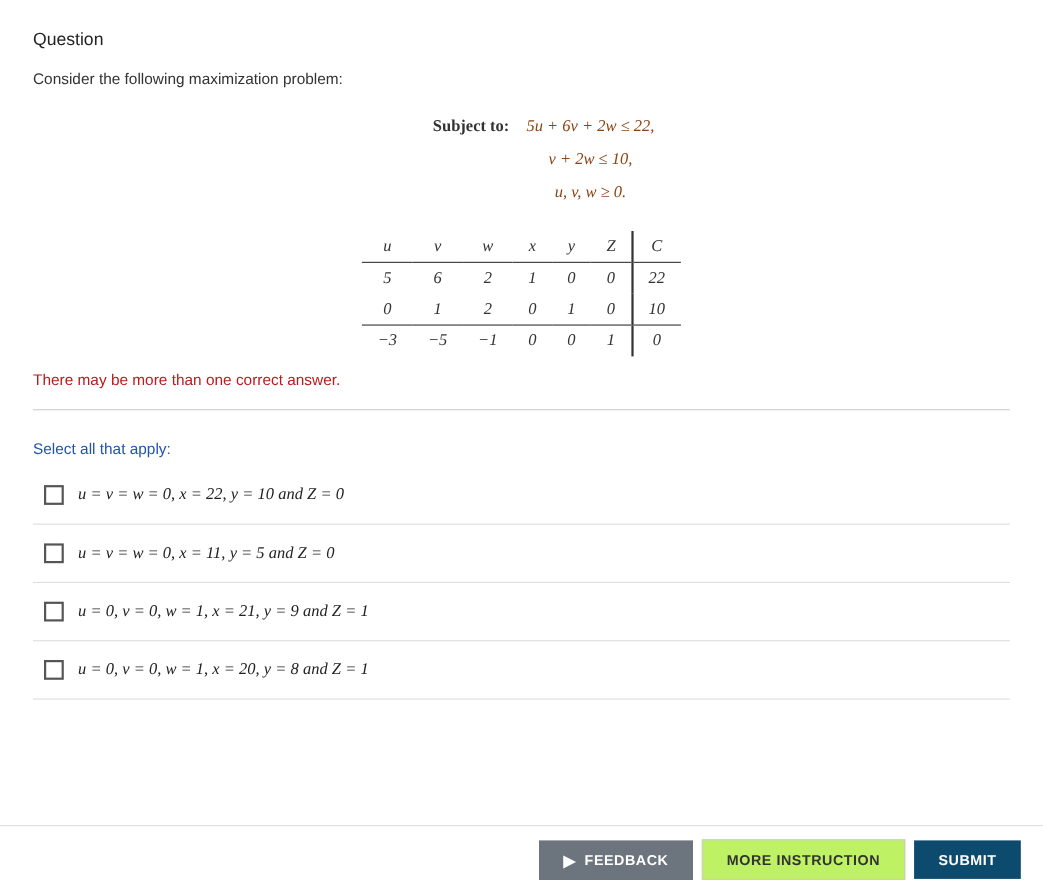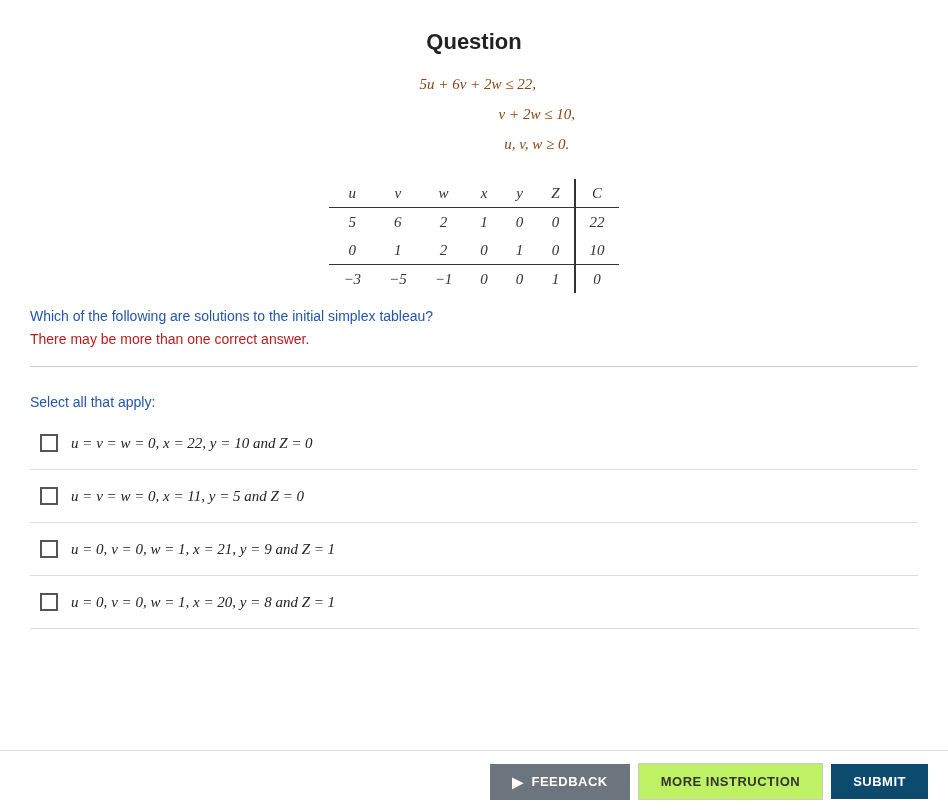--- a/index.html
+++ b/index.html
@@ -12,25 +12,24 @@
     }
     .page-container {
       max-width: 948px;
       min-height: 812px;
       margin: 0 auto;
       padding: 24px 30px 80px 30px;
       position: relative;
     }
     h1.question-title {
       font-family: Arial, sans-serif;
-      font-size: 22px;
-      font-weight: bold;
+      font-size: 16px;
+      font-weight: normal;
       color: #222;
       margin-bottom: 10px;
-      text-align: center;
     }
     .intro-text {
       font-family: Arial, sans-serif;
       font-size: 14px;
       color: #333;
       margin-bottom: 18px;
     }
     .math-block {
       text-align: center;
       margin: 0 auto 20px auto;
@@ -163,23 +162,25 @@
       line-height: 2;
     }
   </style>
 </head>
 <body>
 
 <div class="page-container">
 
   <h1 class="question-title">Question</h1>
 
+  <p class="intro-text">Consider the following maximization problem:</p>
 
   <div class="math-block">
     <div class="math-row">
+      <span class="math-label"><b>Subject to:</b></span>
       <span style="font-style:italic; color:#8B4513;">
         &nbsp;&nbsp;5<i>u</i> + 6<i>v</i> + 2<i>w</i> ≤ 22,
       </span>
     </div>
     <div class="math-row">
       <span class="math-label"></span>
       <span style="font-style:italic; color:#8B4513;">
         &nbsp;&nbsp;<i>v</i> + 2<i>w</i> ≤ 10,
       </span>
     </div>
@@ -230,21 +231,20 @@
           <td>−1</td>
           <td>0</td>
           <td>0</td>
           <td class="divider-left">1</td>
           <td>0</td>
         </tr>
       </tbody>
     </table>
   </div>
 
-  <p class="blue-text" style="margin-top:12px;">Which of the following are solutions to the initial simplex tableau?</p>
   <p class="black-text">There may be more than one correct answer.</p>
 
   <div class="divider"></div>
 
   <p class="select-label">Select all that apply:</p>
 
   <div class="answer-option">
     <div class="checkbox"></div>
     <span class="answer-text">
       <i>u</i> = <i>v</i> = <i>w</i> = 0, <i>x</i> = 22, <i>y</i> = 10 and <i>Z</i> = 0

